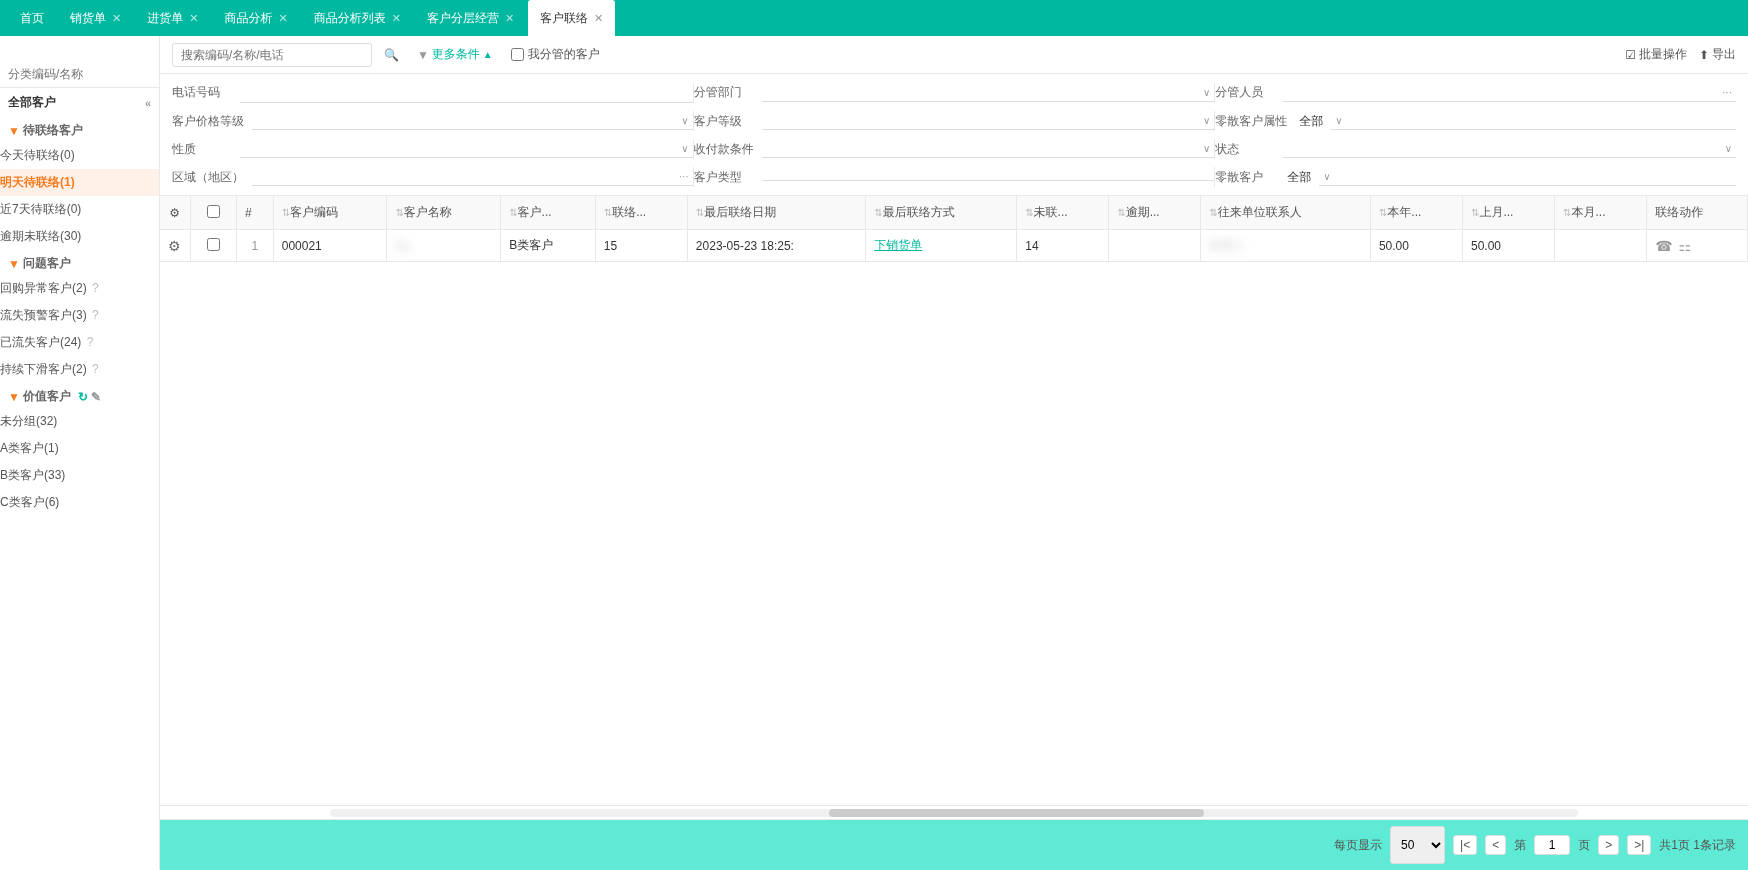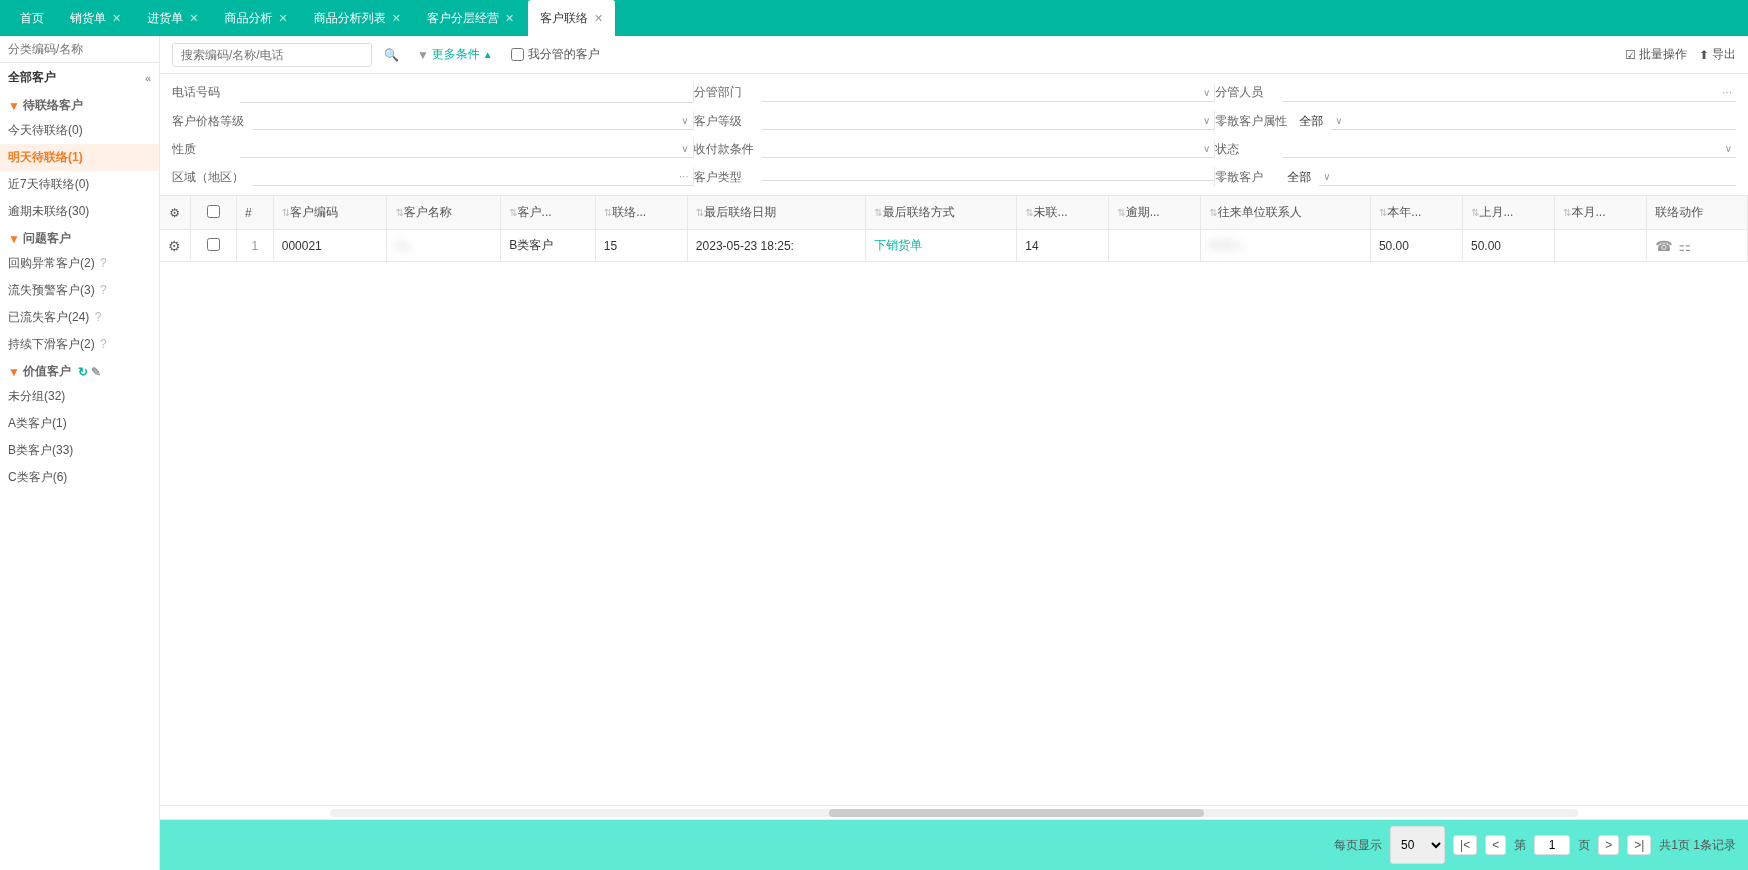--- a/index.html
+++ b/index.html
@@ -49,33 +49,34 @@
       padding: 6px 8px;
       border-bottom: 1px solid #e8e8e8;
       gap: 4px;
     }
     .sidebar-search input {
       border: none;
       outline: none;
       flex: 1;
       color: #999;
       font-size: 12px;
+      margin-top: 25px;
     }
     .sidebar-section-header {
       display: flex;
       align-items: center;
       justify-content: space-between;
       padding: 6px 8px;
       font-weight: bold;
       color: #333;
       cursor: pointer;
     }
     .sidebar-section-header .collapse-icon { color: #999; font-size: 11px; }
     .sidebar-item {
-      padding: 5px 8px 5px 8px;
+      padding: 5px 8px 5px 0;
       color: #555;
       cursor: pointer;
     }
     .sidebar-item.active { background: #fff0e8; color: #f57c20; font-weight: bold; }
     .sub-header {
       padding: 5px 8px 3px 8px;
       color: #666;
       font-weight: bold;
       font-size: 11px;
       display: flex;
@@ -239,21 +240,21 @@
     thead th:first-child { width: 30px; text-align: center; }
     tbody td {
       border-bottom: 1px solid #e8e8e8;
       border-right: 1px solid #e8e8e8;
       padding: 7px 8px;
       white-space: nowrap;
       color: #333;
     }
     .col-sort { cursor: pointer; display: inline-flex; align-items: center; gap: 2px; }
     .col-sort::before { content: '⇅'; color: #bbb; font-size: 10px; }
-    .link-text { color: #00b89f; cursor: pointer; }
+    .link-text { color: #00b89f; text-decoration: underline; cursor: pointer; }
     .action-icons { display: flex; gap: 6px; color: #999; }
     .action-icon { cursor: pointer; font-size: 14px; }
     .gear-icon-cell { color: #666; cursor: pointer; font-size: 14px; }
 
     
     .table-footer {
       background: #5eead4;
       border-top: 1px solid #e8e8e8;
       padding: 6px 12px;
       display: flex;

